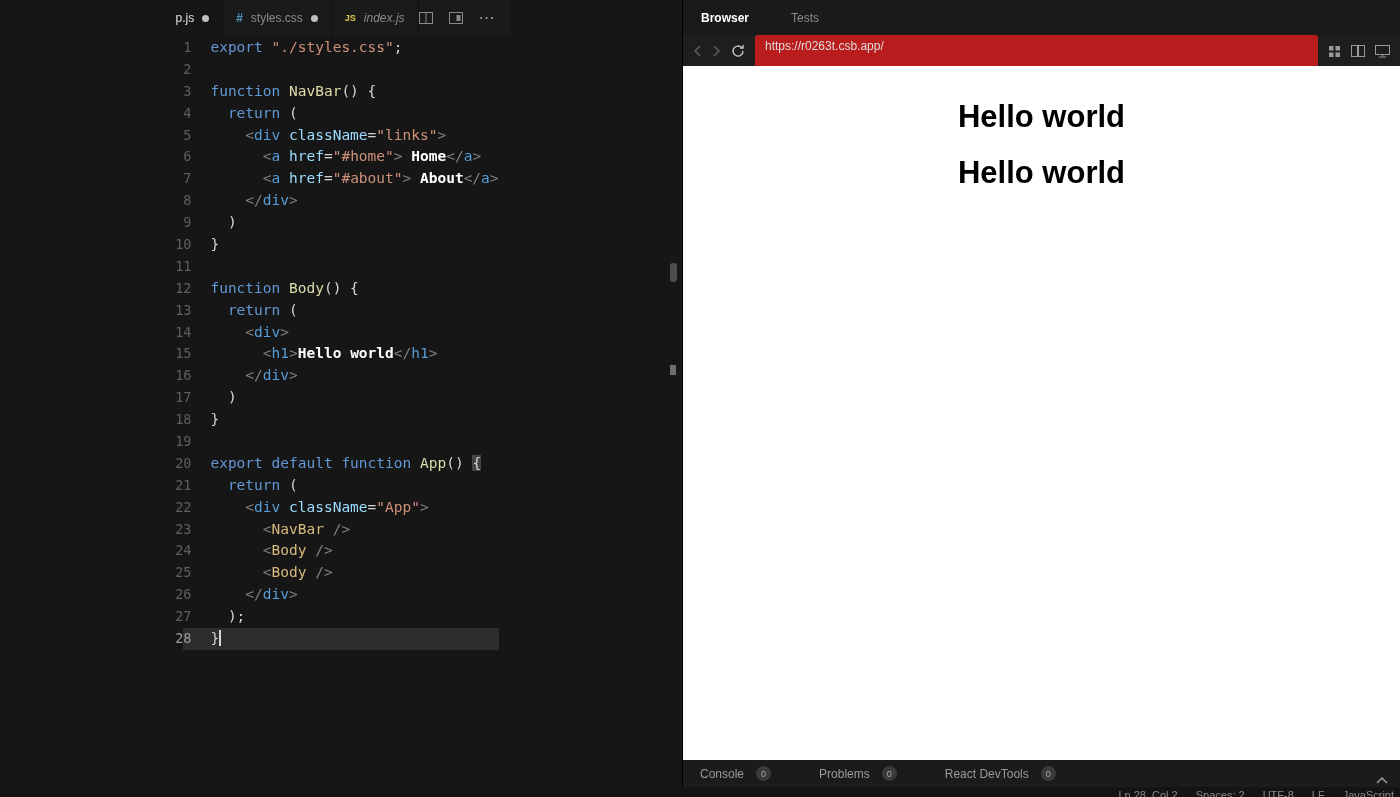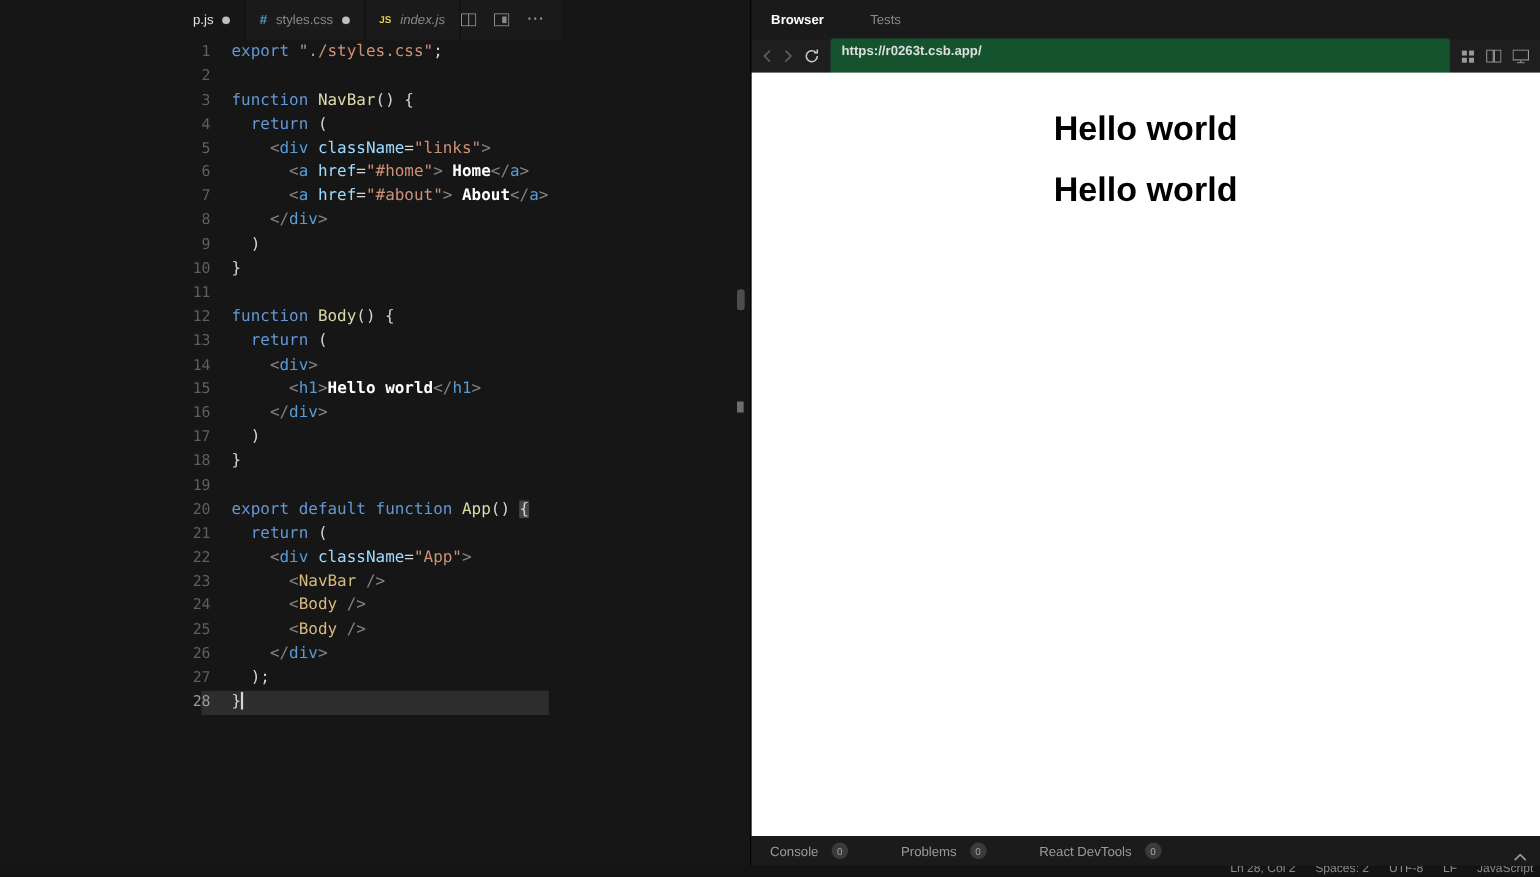--- a/index.html
+++ b/index.html
@@ -48,37 +48,37 @@
   .scroll-deco1{position:absolute;right:5px;top:263px;width:7px;height:19px;background:#4d4d4d;border-radius:3px;}
   .scroll-deco2{position:absolute;right:6px;top:365px;width:6px;height:10px;background:#6e6e6e;}
 
   
   .browser-pane{flex:1;display:flex;flex-direction:column;background:#1a1a1a;min-width:0;}
   .browser-header{height:36px;display:flex;align-items:center;gap:42px;padding-left:18px;flex-shrink:0;}
   .bh-tab{font-size:12px;color:#8a8a8a;cursor:pointer;}
   .bh-tab.active{color:#ffffff;font-weight:bold;}
   .navbar{height:30px;background:#1e1e1e;display:flex;align-items:center;gap:10px;padding:0 10px;flex-shrink:0;}
   .nav-icon{display:flex;align-items:center;cursor:pointer;flex-shrink:0;}
-  .url-bar{flex:1;height:33px;background:#14532d;border-radius:3px;color:#dedede;
-    font-size:12px;line-height:22px;padding:0 10px;overflow:hidden;white-space:nowrap;cursor:text;font-weight:bold;}
+  .url-bar{flex:1;height:33px;background:#b91c1c;border-radius:3px;color:#dedede;
+    font-size:12px;line-height:22px;padding:0 10px;overflow:hidden;white-space:nowrap;cursor:text;}
   .preview{flex:1;background:#ffffff;text-align:center;padding-top:13px;overflow:hidden;}
   .preview-links{font-size:16px;line-height:19px;}
   .preview-links a{color:var(--link);text-decoration:underline;cursor:pointer;}
   .preview h1{font-size:31px;font-weight:bold;color:#000;margin:20px 0;
     font-family:"Liberation Sans", sans-serif;}
   .devbar{height:27px;background:#1b1b1b;display:flex;align-items:center;
     padding-left:17px;gap:48px;flex-shrink:0;position:relative;text-align:right;}
   .dev-item{display:flex;align-items:center;gap:12px;font-size:12px;color:#9a9a9a;cursor:pointer;}
   .badge{width:15px;height:15px;border-radius:50%;background:#3a3a3a;color:#a8a8a8;
     font-size:9px;display:flex;align-items:center;justify-content:center;}
   .dev-chevron{position:absolute;right:12px;top:10px;cursor:pointer;}
 
   
   .statusbar{height:10px;background:#141414;display:flex;justify-content:flex-end;
-    gap:18px;padding:2px 6px 0 0;font-size:11px;line-height:13px;color:#8a8a8a;overflow:hidden;align-items:flex-end;}
+    gap:18px;padding:2px 6px 0 0;font-size:11px;line-height:13px;color:#8a8a8a;overflow:hidden;}
   .statusbar span{cursor:pointer;white-space:nowrap;}
 </style>
 </head>
 <body>
 
 <div class="app">
   <div class="main">
 
     <div class="editor-pane">
       <div class="tabbar">

